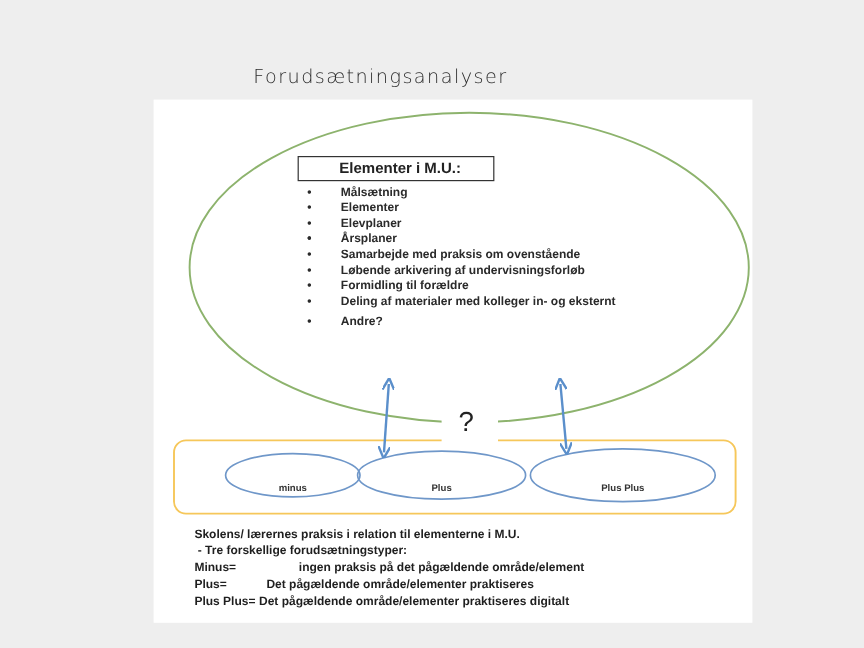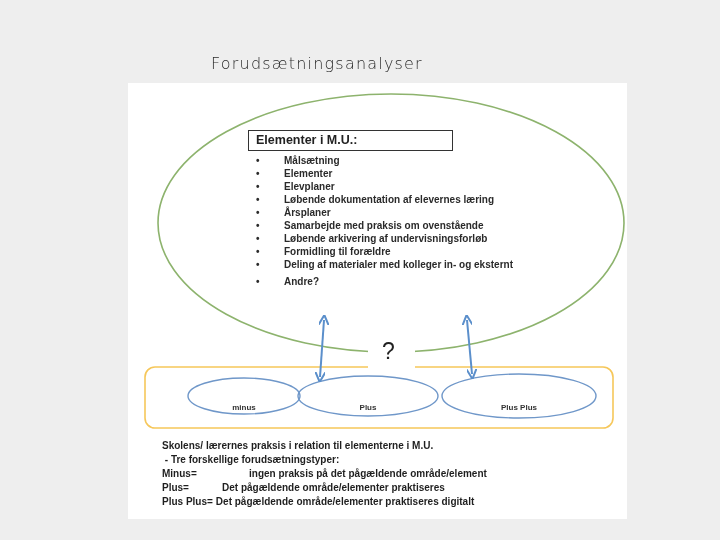--- a/index.html
+++ b/index.html
@@ -13,24 +13,24 @@
     font-family: "DejaVu Sans", sans-serif;
     font-size: 16px; font-weight: 300; color: #2b2b2b;
     letter-spacing: 1.2px; line-height: 30px; white-space: nowrap;
   }
   .figure {
     position: absolute; left: 128px; top: 83px;
     width: 499px; height: 436px; background: #ffffff;
   }
   .figure svg { position: absolute; left: 0; top: 0; }
   .hdr-box {
-    position: absolute; left: 120px; top: 47px; width: 205px; height: 21px;
+    position: absolute; left: 120px; top: 47px; width: 164px; height: 21px;
     border: 1.5px solid #333; box-sizing: border-box;
     font-weight: bold; font-size: 12.5px; color: #222;
-    padding-left: 7px; line-height: 19px;
+    padding-left: 7px; line-height: 19px; text-align: center;
   }
   .elem-list { position: absolute; left: 124px; top: 71px; margin: 0; padding: 0; list-style: none; }
   .elem-list li {
     position: relative; padding-left: 32px;
     font-size: 10px; font-weight: bold; color: #2a2a2a;
     line-height: 13px; width: 260px;
   }
   .elem-list li .bullet { position: absolute; left: 4px; top: 0; }
   .elem-list li.tall { margin-bottom: 4px; }
   .question {
@@ -75,21 +75,21 @@
     <line x1="196" y1="237" x2="192" y2="294" stroke="#5b8fcb" stroke-width="2" marker-start="url(#ah)" marker-end="url(#ah)"></line>
     <line x1="339" y1="237" x2="344" y2="291" stroke="#5b8fcb" stroke-width="2" marker-start="url(#ah)" marker-end="url(#ah)"></line>
   </svg>
 
   <div class="hdr-box">Elementer i M.U.:</div>
 
   <ul class="elem-list">
     <li><span class="bullet">•</span><span>Målsætning</span></li>
     <li><span class="bullet">•</span><span>Elementer</span></li>
     <li><span class="bullet">•</span><span>Elevplaner</span></li>
-    <li><span class="bullet">•</span><span>Løbende dokumentation af elevernes læring</span></li>
+    <li><span class="bullet">•</span></li>
     <li><span class="bullet">•</span><span>Årsplaner</span></li>
     <li><span class="bullet">•</span><span>Samarbejde med praksis om ovenstående</span></li>
     <li><span class="bullet">•</span><span>Løbende arkivering af undervisningsforløb</span></li>
     <li><span class="bullet">•</span><span>Formidling til forældre</span></li>
     <li class="tall" style="width:240px;"><span class="bullet">•</span><span>Deling af materialer med kolleger in- og eksternt</span></li>
     <li><span class="bullet">•</span><span>Andre?</span></li>
   </ul>
 
   <div class="question">?</div>
 

